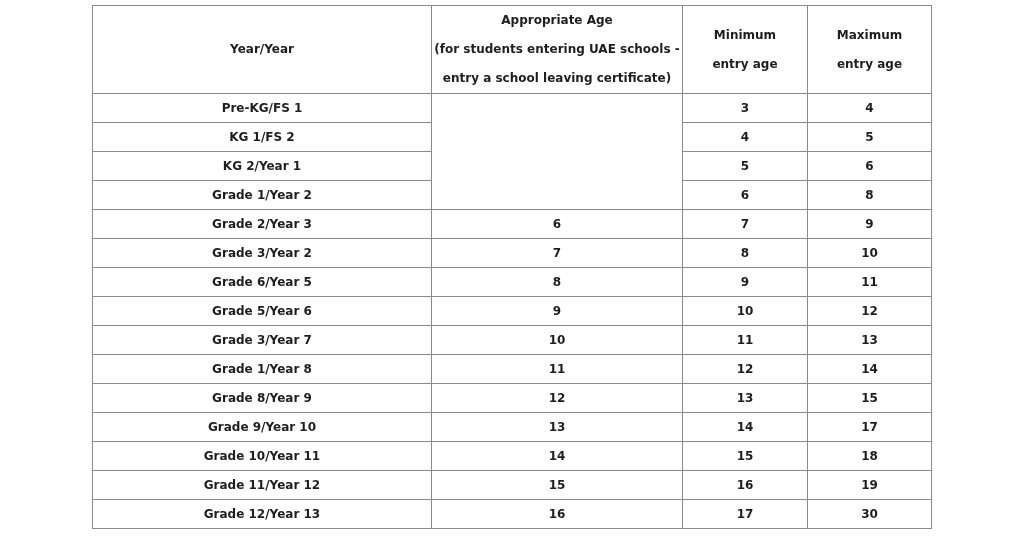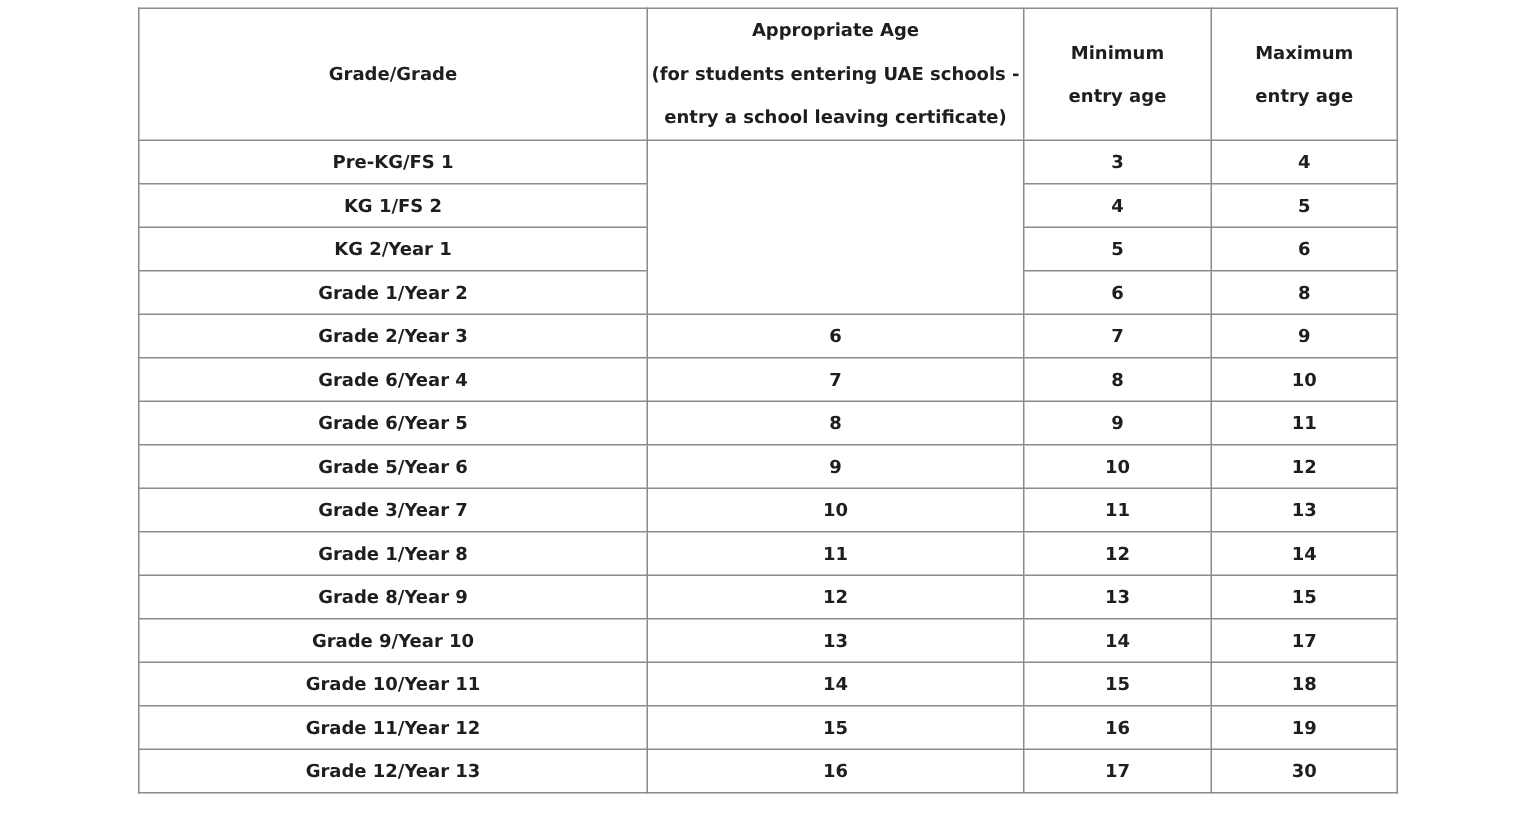--- a/index.html
+++ b/index.html
@@ -57,21 +57,21 @@
   <table>
     <colgroup>
       <col class="c1">
         <col class="c2">
         <col class="c3">
         <col class="c4">
     </colgroup>
     <thead>
       <tr>
         <th>
-          <span>Grade/Grade</span>
+          <span>Year/Year</span>
         </th>
         <th>
           <span class="hdr-line">Appropriate Age</span>
           <span class="hdr-line">(for students entering UAE schools -</span>
           <span class="hdr-line">entry a school leaving certificate)</span>
         </th>
         <th>
           <span class="hdr-line">Minimum</span>
           <span class="hdr-line">entry age</span>
         </th>
@@ -103,21 +103,21 @@
         <td>6</td>
         <td>8</td>
       </tr>
       <tr>
         <td>Grade 2/Year 3</td>
         <td>6</td>
         <td>7</td>
         <td>9</td>
       </tr>
       <tr>
-        <td>Grade 6/Year 4</td>
+        <td>Grade 3/Year 2</td>
         <td>7</td>
         <td>8</td>
         <td>10</td>
       </tr>
       <tr>
         <td>Grade 6/Year 5</td>
         <td>8</td>
         <td>9</td>
         <td>11</td>
       </tr>

